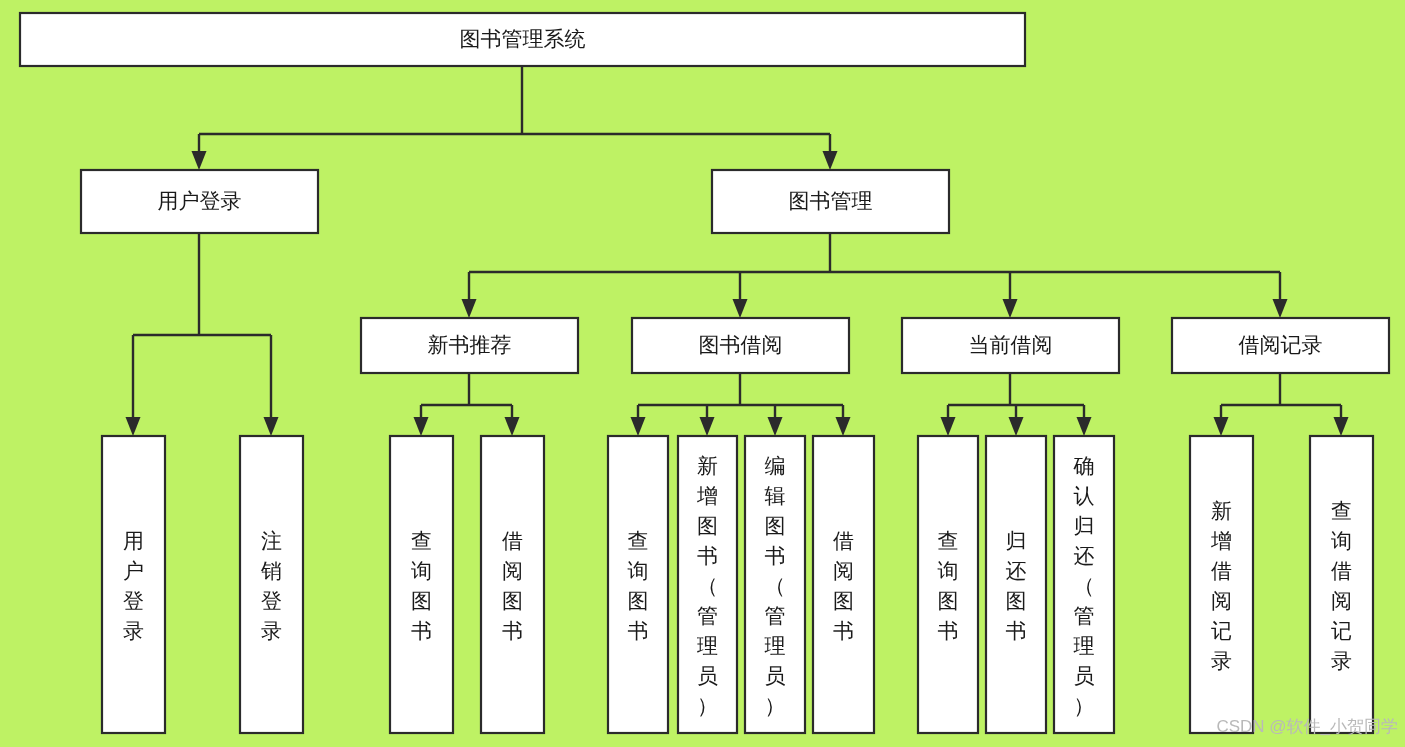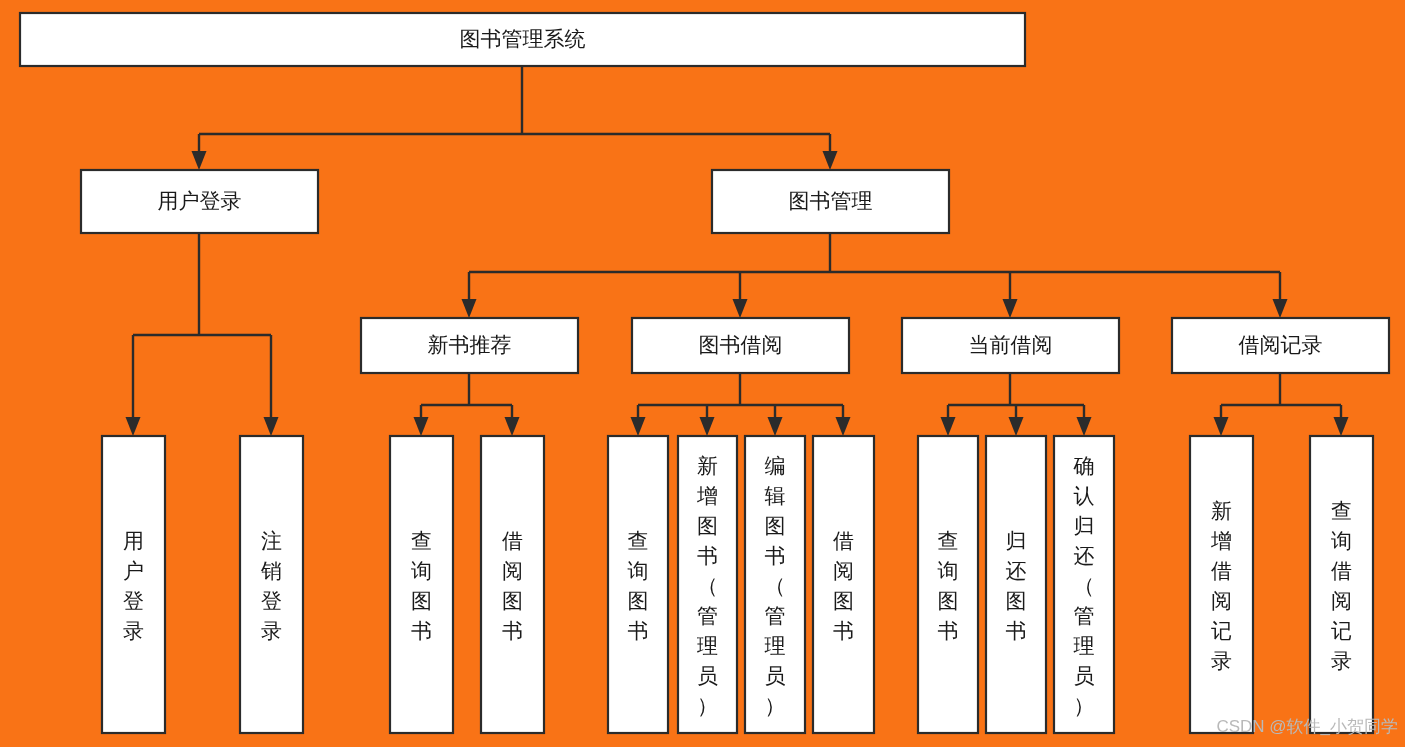--- a/index.html
+++ b/index.html
@@ -7,21 +7,21 @@
     padding: 0;
     background: #ffffff;
   }
   body {
     font-family: "Liberation Sans", "DejaVu Sans", sans-serif;
   }
   #diagram-root {
     position: relative;
     width: 1405px;
     height: 747px;
-    background: #f97316;
+    background: #bef264;
     overflow: hidden;
   }
   svg.diagram-svg {
     position: absolute;
     top: 0;
     left: 0;
     width: 1405px;
     height: 747px;
     display: block;
   }

